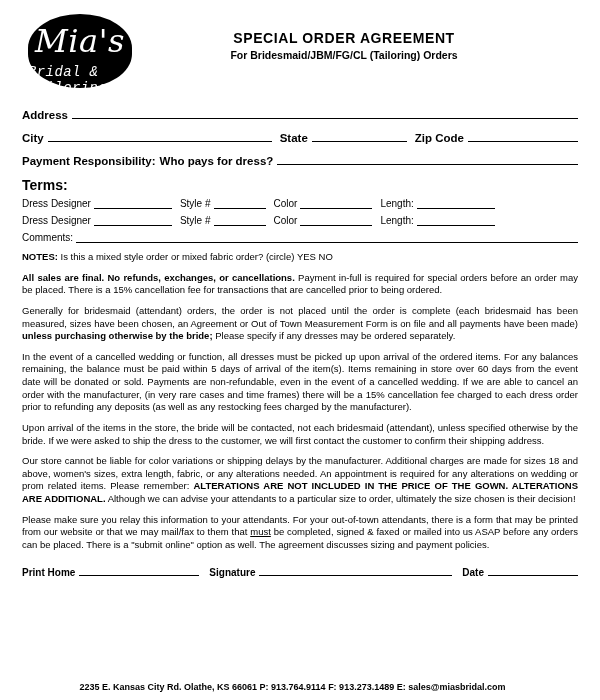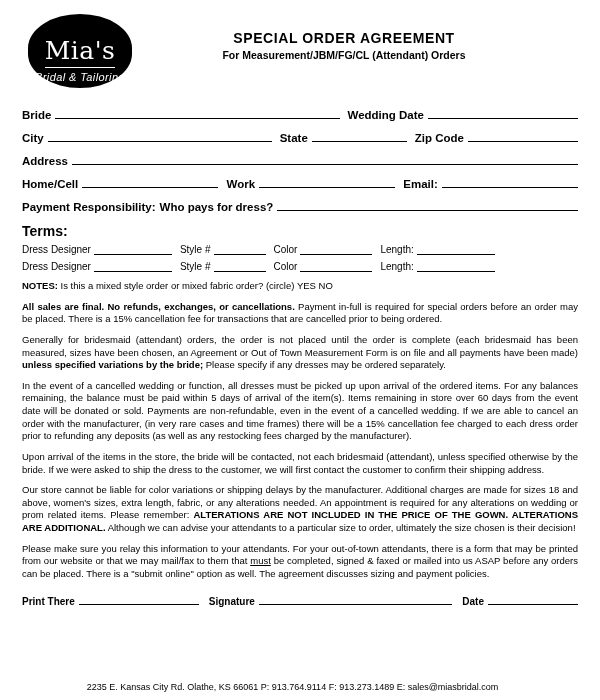--- a/index.html
+++ b/index.html
@@ -42,35 +42,36 @@
     background: #000000;
     border-radius: 50% / 46%;
     display: flex;
     flex-direction: column;
     align-items: center;
     justify-content: center;
     color: #ffffff;
   }
   .logo-badge .brand {
     font-family: "DejaVu Serif", serif;
-    font-size: 25px;
+    font-style: italic;
+    font-size: 32px;
     line-height: 1;
     letter-spacing: 0.5px;
     margin-top: 18px;
   }
   .logo-badge .rule {
     width: 70px;
     height: 1px;
     background: #ffffff;
     margin: 4px 0 3px 0;
   }
   .logo-badge .sub {
-    font-family: Liberation Sans, sans-serif;
+    font-family: Liberation Mono, monospace;
     font-style: italic;
-    font-size: 11px;
+    font-size: 14px;
     letter-spacing: 0.4px;
   }
   .title-block {
     flex: 1;
     text-align: center;
     padding-top: 16px;
     padding-right: 30px;
   }
   .doc-title {
     font-size: 14px;
@@ -164,73 +165,59 @@
   .sig-row .sline.sig { flex: 1 1 auto; }
   .sig-row .sline.date { flex: 0 0 90px; margin-right: 0; }
 
   .footer {
     position: absolute;
     left: 0;
     right: 15px;
     bottom: 8px;
     text-align: center;
     font-size: 9px;
-    font-weight: normal;
+    font-weight: bold;
   }
 </style>
 </head>
 <body>
 
 <div class="page">
 
   <div class="header">
     <div class="logo">
       <div class="logo-badge">
         <div class="brand">Mia's</div>
         <div class="rule"></div>
         <div class="sub">Bridal &amp; Tailoring</div>
       </div>
     </div>
     <div class="title-block">
       <div class="doc-title">SPECIAL ORDER AGREEMENT</div>
-      <div class="doc-subtitle">For Measurement/JBM/FG/CL (Attendant) Orders</div>
+      <div class="doc-subtitle">For Bridesmaid/JBM/FG/CL (Tailoring) Orders</div>
     </div>
   </div>
 
   <div class="fields">
 
+
     <div class="frow">
-      <span class="flabel">Bride</span>
-      <span class="fline"></span>
-      <span class="flabel">Wedding Date</span>
-      <span class="fline w150 last"></span>
+      <span class="flabel">Address</span>
+      <span class="fline last"></span>
     </div>
 
     <div class="frow">
       <span class="flabel">City</span>
       <span class="fline"></span>
       <span class="flabel">State</span>
       <span class="fline w95"></span>
       <span class="flabel">Zip Code</span>
       <span class="fline w110 last"></span>
     </div>
 
-    <div class="frow">
-      <span class="flabel">Address</span>
-      <span class="fline last"></span>
-    </div>
-
-    <div class="frow">
-      <span class="flabel">Home/Cell</span>
-      <span class="fline"></span>
-      <span class="flabel">Work</span>
-      <span class="fline"></span>
-      <span class="flabel">Email:</span>
-      <span class="fline last"></span>
-    </div>
 
     <div class="frow">
       <span class="flabel">Payment Responsibility:</span>
       <span class="flabel">Who pays for dress?</span>
       <span class="fline last"></span>
     </div>
 
   </div>
 
   <div class="terms-head">Terms:</div>
@@ -250,49 +237,53 @@
     <span class="tlabel">Dress Designer</span>
     <span class="tline d"></span>
     <span class="tlabel">Style #</span>
     <span class="tline s"></span>
     <span class="tlabel">Color</span>
     <span class="tline c"></span>
     <span class="tlabel">Length:</span>
     <span class="tline l"></span>
   </div>
 
+  <div class="trow">
+    <span class="tlabel">Comments:</span>
+    <span class="tline comments"></span>
+  </div>
 
   <p class="para notes">
     <span class="b">NOTES:</span>
     <span>Is this a mixed style order or mixed fabric order? (circle)  YES  NO</span><br>
   </p>
 
   <p class="para">
     <span class="b">All sales are final.  No refunds, exchanges, or cancellations.</span><span> Payment in-full is required for special orders before an order may be placed.  There is a 15% cancellation fee for transactions that are cancelled prior to being ordered.</span>
   </p>
 
   <p class="para">
-    <span>Generally for bridesmaid (attendant) orders, the order is not placed until the order is complete (each bridesmaid has been measured, sizes have been chosen, an Agreement or Out of Town Measurement Form is on file and all payments have been made) </span><span class="b">unless specified variations by the bride;</span><span> Please specify if any dresses may be ordered separately.</span>
+    <span>Generally for bridesmaid (attendant) orders, the order is not placed until the order is complete (each bridesmaid has been measured, sizes have been chosen, an Agreement or Out of Town Measurement Form is on file and all payments have been made) </span><span class="b">unless purchasing otherwise by the bride;</span><span> Please specify if any dresses may be ordered separately.</span>
   </p>
 
   <p class="para">In the event of a cancelled wedding or function, all dresses must be picked up upon arrival of the ordered items.  For any balances remaining, the balance must be paid within 5 days of arrival of the item(s).  Items remaining in store over 60 days from the event date will be donated or sold.  Payments are non-refundable, even in the event of a cancelled wedding.  If we are able to cancel an order with the manufacturer, (in very rare cases and time frames) there will be a 15% cancellation fee charged to each dress order prior to refunding any deposits (as well as any restocking fees charged by the manufacturer).</p>
 
   <p class="para">Upon arrival of the items in the store, the bride will be contacted, not each bridesmaid (attendant), unless specified otherwise by the bride.  If we were asked to ship the dress to the customer, we will first contact the customer to confirm their shipping address.</p>
 
   <p class="para">
     <span>Our store cannot be liable for color variations or shipping delays by the manufacturer.  Additional charges are made for sizes 18 and above, women's sizes, extra length, fabric, or any alterations needed.  An appointment is required for any alterations on wedding or prom related items.  Please remember: </span><span class="b">ALTERATIONS ARE NOT INCLUDED IN THE PRICE OF THE GOWN.  ALTERATIONS ARE ADDITIONAL.</span><span>  Although we can advise your attendants to a particular size to order, ultimately the size chosen is their decision!</span>
   </p>
 
   <p class="para">
     <span>Please make sure you relay this information to your attendants.  For your out-of-town attendants, there is a form that may be printed from our website or that we may mail/fax to them that </span><span class="u">must</span><span> be completed, signed &amp; faxed or mailed into us ASAP before any orders can be placed.  There is a "submit online" option as well.  The agreement discusses sizing and payment policies.</span>
   </p>
 
 
   <div class="sig-row">
-    <span>Print There</span>
+    <span>Print Home</span>
     <span class="sline name"></span>
     <span>Signature</span>
     <span class="sline sig"></span>
     <span>Date</span>
     <span class="sline date"></span>
   </div>
 
   <div class="footer">2235 E. Kansas City Rd. Olathe, KS 66061  P: 913.764.9114  F: 913.273.1489  E: sales@miasbridal.com</div>
 
 </div>

